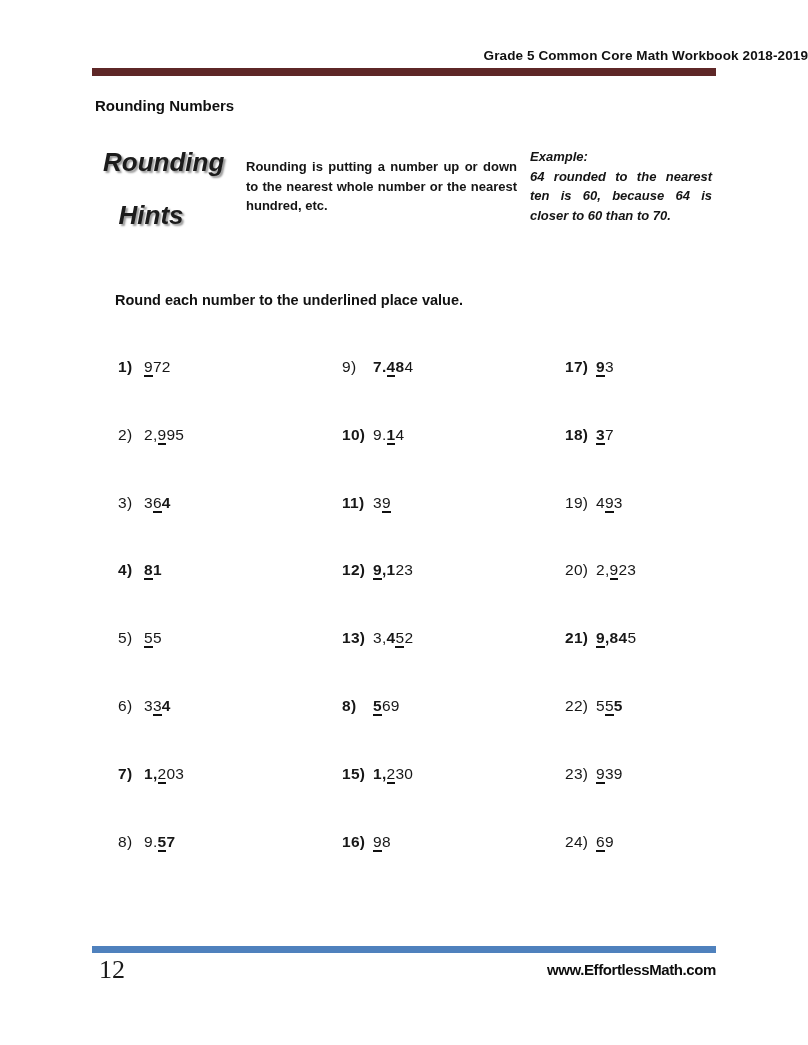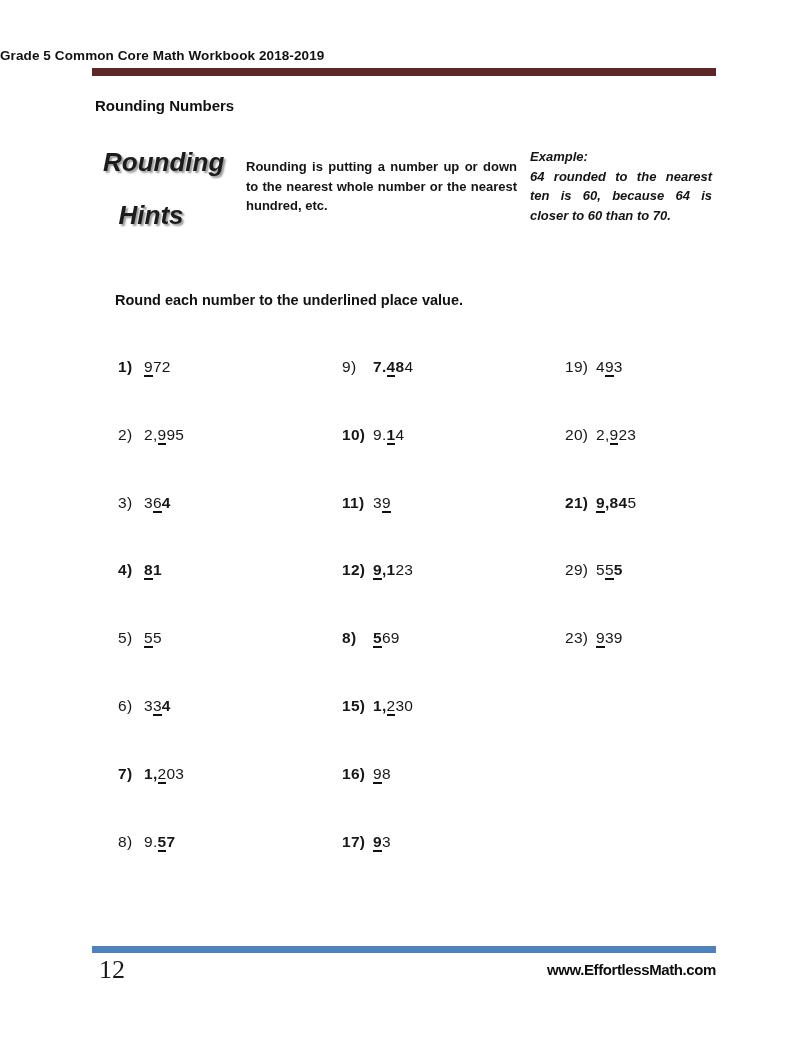--- a/index.html
+++ b/index.html
@@ -7,21 +7,21 @@
     position:relative;
     width:808px;height:1045px;
     background:#ffffff;
     font-family:"Liberation Sans",sans-serif;
     color:#161616;
     overflow:hidden;
   }
   
   .header-title{
     position:absolute;top:48px;left:0;width:100%;
-    text-align:left;
+    text-align:right;
     font-size:13.5px;font-weight:bold;letter-spacing:0.1px;
     color:#111;
   }
   .header-rule{
     position:absolute;top:68px;left:92px;width:624px;height:8px;
     background:#5e2727;
   }
   
   .section-title{
     position:absolute;top:97px;left:95px;
@@ -120,28 +120,31 @@
       <div class="cell c1"><span class="plabel">3)</span><span class="pvalue"><span class="seg">3</span><span class="seg u">6</span><span class="seg b">4</span></span></div>
       <div class="cell c1"><span class="plabel bold">4)</span><span class="pvalue"><span class="seg u b">8</span><span class="seg b">1</span></span></div>
       <div class="cell c1"><span class="plabel">5)</span><span class="pvalue"><span class="seg u">5</span><span class="seg">5</span></span></div>
       <div class="cell c1"><span class="plabel">6)</span><span class="pvalue"><span class="seg">3</span><span class="seg u">3</span><span class="seg b">4</span></span></div>
       <div class="cell c1"><span class="plabel bold">7)</span><span class="pvalue"><span class="seg b">1,</span><span class="seg u">2</span><span class="seg">03</span></span></div>
       <div class="cell c1"><span class="plabel">8)</span><span class="pvalue"><span class="seg">9.</span><span class="seg u b">5</span><span class="seg b">7</span></span></div>
       <div class="cell c2"><span class="plabel">9)</span><span class="pvalue"><span class="seg b">7.</span><span class="seg u b">4</span><span class="seg b">8</span><span class="seg">4</span></span></div>
       <div class="cell c2"><span class="plabel bold">10)</span><span class="pvalue"><span class="seg">9.</span><span class="seg u b">1</span><span class="seg">4</span></span></div>
       <div class="cell c2"><span class="plabel bold">11)</span><span class="pvalue"><span class="seg">3</span><span class="seg u">9</span></span></div>
       <div class="cell c2"><span class="plabel bold">12)</span><span class="pvalue"><span class="seg u b">9</span><span class="seg b">,1</span><span class="seg">23</span></span></div>
+      <div class="cell c2"><span class="plabel bold">13)</span><span class="pvalue"><span class="seg">3,</span><span class="seg b">4</span><span class="seg u">5</span><span class="seg">2</span></span></div>
       <div class="cell c2"><span class="plabel bold">8)</span><span class="pvalue"><span class="seg u b">5</span><span class="seg">69</span></span></div>
       <div class="cell c2"><span class="plabel bold">15)</span><span class="pvalue"><span class="seg b">1,</span><span class="seg u">2</span><span class="seg">30</span></span></div>
       <div class="cell c2"><span class="plabel bold">16)</span><span class="pvalue"><span class="seg u">9</span><span class="seg">8</span></span></div>
       <div class="cell c3"><span class="plabel bold">17)</span><span class="pvalue"><span class="seg u b">9</span><span class="seg">3</span></span></div>
+      <div class="cell c3"><span class="plabel bold">18)</span><span class="pvalue"><span class="seg u b">3</span><span class="seg">7</span></span></div>
       <div class="cell c3"><span class="plabel">19)</span><span class="pvalue"><span class="seg">4</span><span class="seg u">9</span><span class="seg">3</span></span></div>
       <div class="cell c3"><span class="plabel">20)</span><span class="pvalue"><span class="seg">2,</span><span class="seg u">9</span><span class="seg">23</span></span></div>
       <div class="cell c3"><span class="plabel bold">21)</span><span class="pvalue"><span class="seg u b">9</span><span class="seg b">,84</span><span class="seg">5</span></span></div>
-      <div class="cell c3"><span class="plabel">29)</span><span class="pvalue"><span class="seg">5</span><span class="seg u">5</span><span class="seg b">5</span></span></div>
+      <div class="cell c3"><span class="plabel">22)</span><span class="pvalue"><span class="seg">5</span><span class="seg u">5</span><span class="seg b">5</span></span></div>
       <div class="cell c3"><span class="plabel">23)</span><span class="pvalue"><span class="seg u">9</span><span class="seg">39</span></span></div>
+      <div class="cell c3"><span class="plabel">24)</span><span class="pvalue"><span class="seg u">6</span><span class="seg">9</span></span></div>
     </div>
 
   <div class="footer-rule"></div>
   <div class="page-number">12</div>
   <div class="website">www.EffortlessMath.com</div>
 
 </div>
 
 </body></html>

